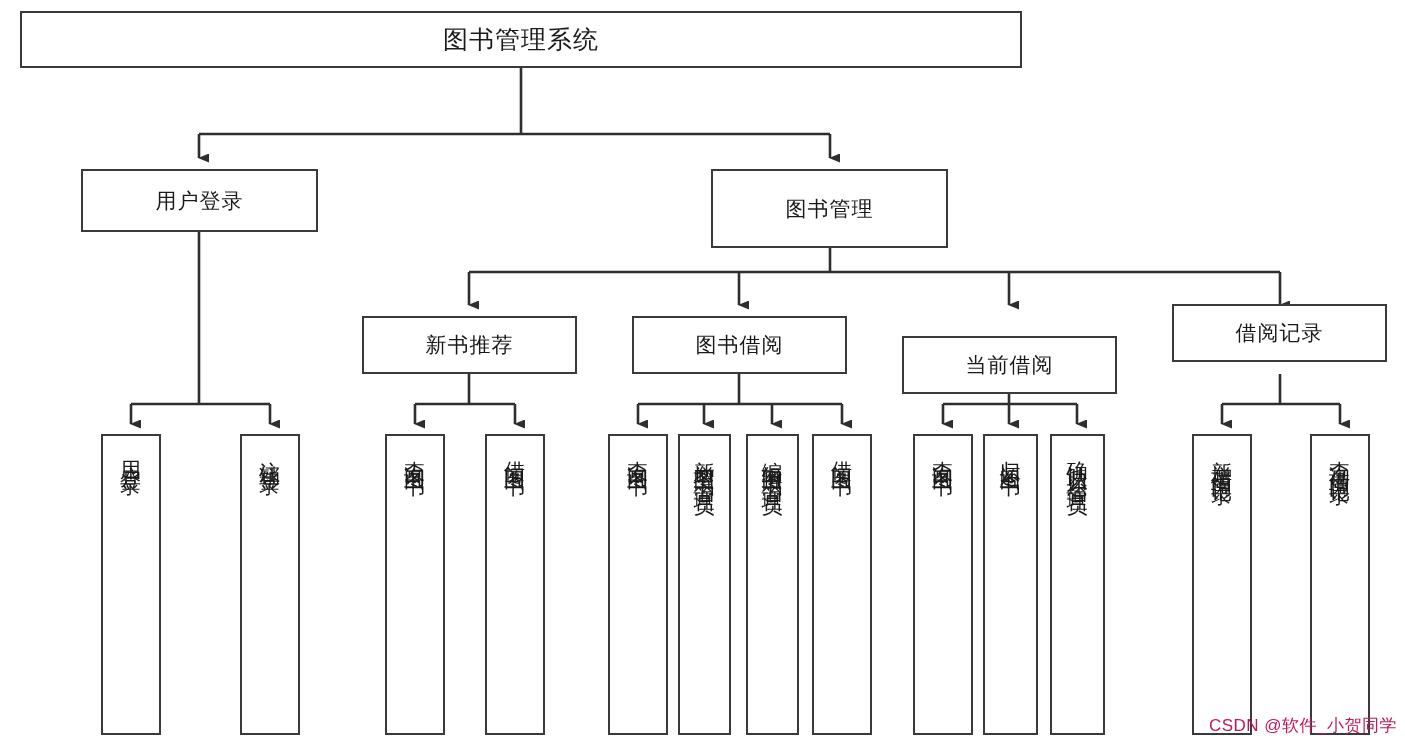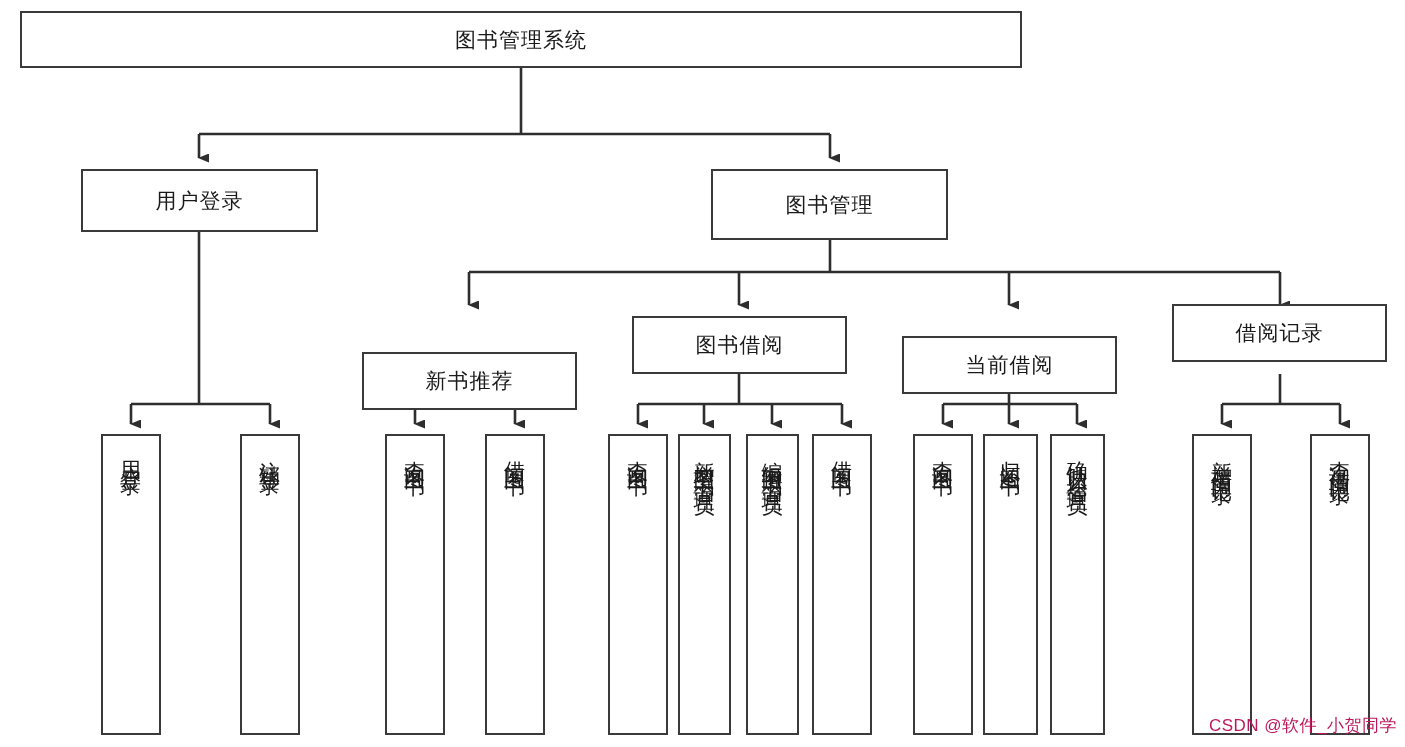--- a/index.html
+++ b/index.html
@@ -39,21 +39,21 @@
     display: block;
     text-align: center;
     line-height: 1.22;
     white-space: nowrap;
   }
   .node.horiz .label {
     font-size: 21px;
     letter-spacing: 1px;
   }
   .node.root .label {
-    font-size: 21px;
+    font-size: 25px;
     letter-spacing: 1px;
   }
   
   .node.vert {
     align-items: flex-start;
     padding-top: 8px;
   }
   .node.vert .label {
     writing-mode: vertical-rl;
     text-orientation: upright;
@@ -127,25 +127,25 @@
     </g>
   </svg>
 
   <div class="node root" style="left:20px; top:11px; width:1002px; height:57px;">
     <span class="label">图书管理系统</span>
   </div>
 
   <div class="node horiz" style="left:81px; top:169px; width:237px; height:63px;">
     <span class="label">用户登录</span>
   </div>
-  <div class="node horiz" style="left:711px; top:169px; width:237px; height:71px;">
+  <div class="node horiz" style="left:711px; top:169px; width:237px; height:79px;">
     <span class="label">图书管理</span>
   </div>
 
-  <div class="node horiz" style="left:362px; top:316px; width:215px; height:58px;margin-top:36px;">
+  <div class="node horiz" style="left:362px; top:316px; width:215px; height:58px;">
     <span class="label">新书推荐</span>
   </div>
   <div class="node horiz" style="left:632px; top:316px; width:215px; height:58px;">
     <span class="label">图书借阅</span>
   </div>
   <div class="node horiz" style="left:902px; top:336px; width:215px; height:58px;">
     <span class="label">当前借阅</span>
   </div>
   <div class="node horiz" style="left:1172px; top:304px; width:215px; height:58px;">
     <span class="label">借阅记录</span>

